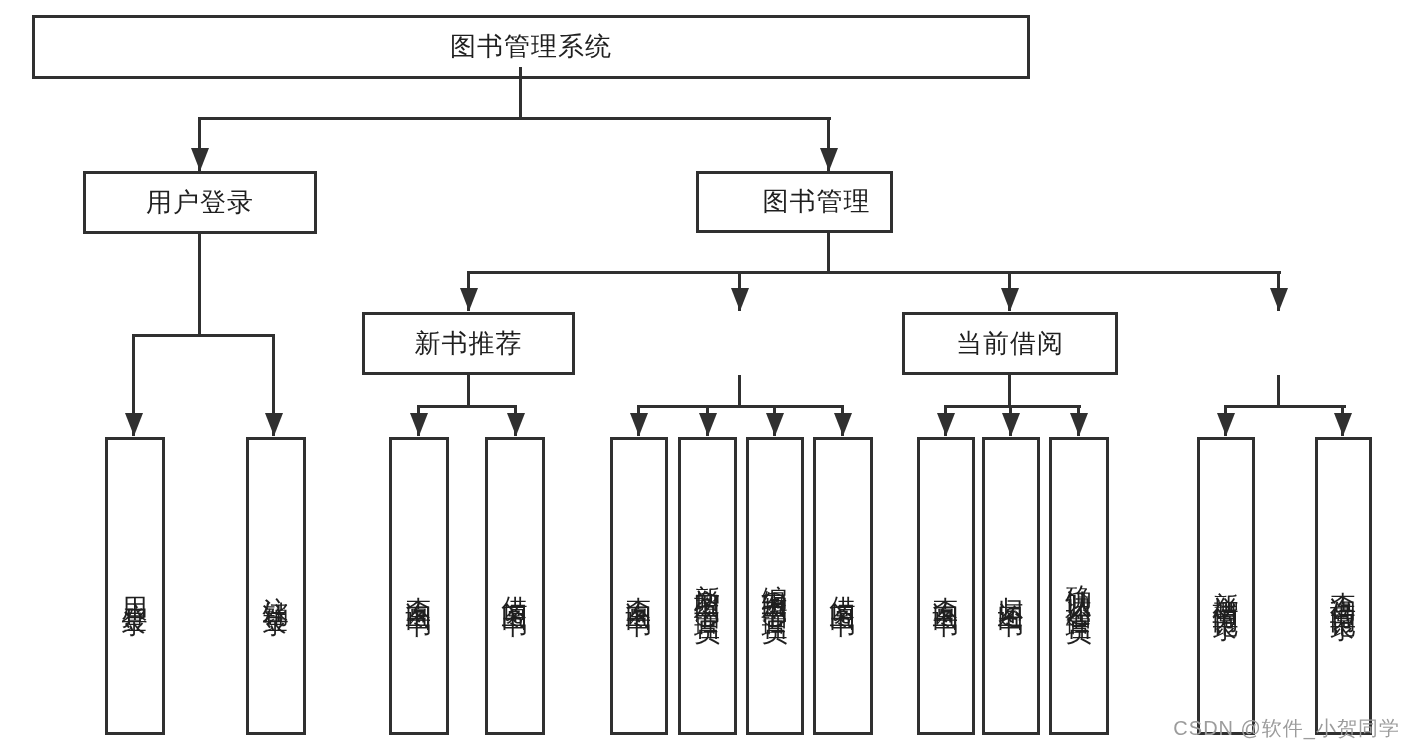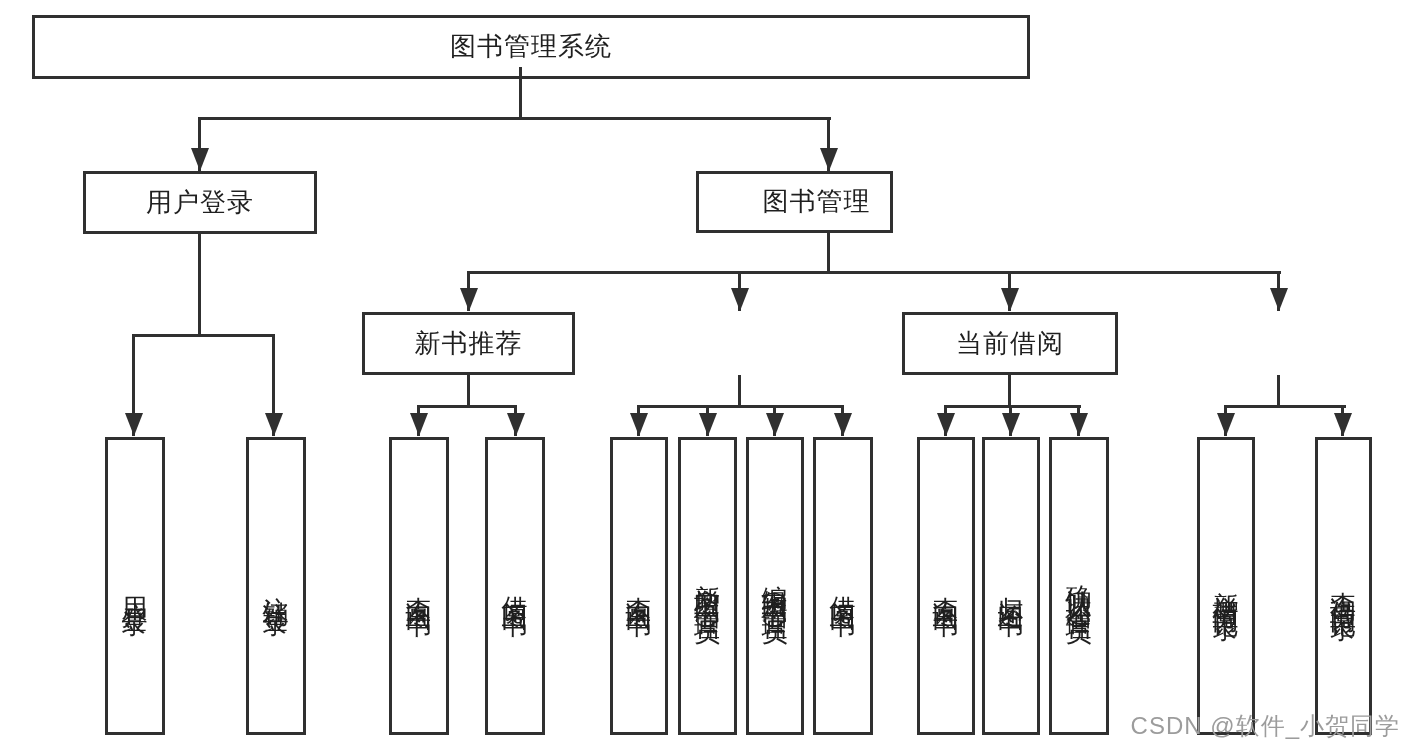--- a/index.html
+++ b/index.html
@@ -44,21 +44,21 @@
     position:absolute;bottom:0;left:50%;
     transform:translateX(-50%);
     width:0;height:0;
     border-left:9px solid transparent;
     border-right:9px solid transparent;
     border-top:23px solid var(--line);
   }
   .watermark{
     position:absolute;
     right:5px;bottom:5px;
-    font-size:24px;
+    font-size:20px;
     color:var(--wm);
     letter-spacing:1px;
     white-space:nowrap;
     margin-top:29px;
   }
 </style>
 </head>
 <body>
 
 <div class="canvas">

